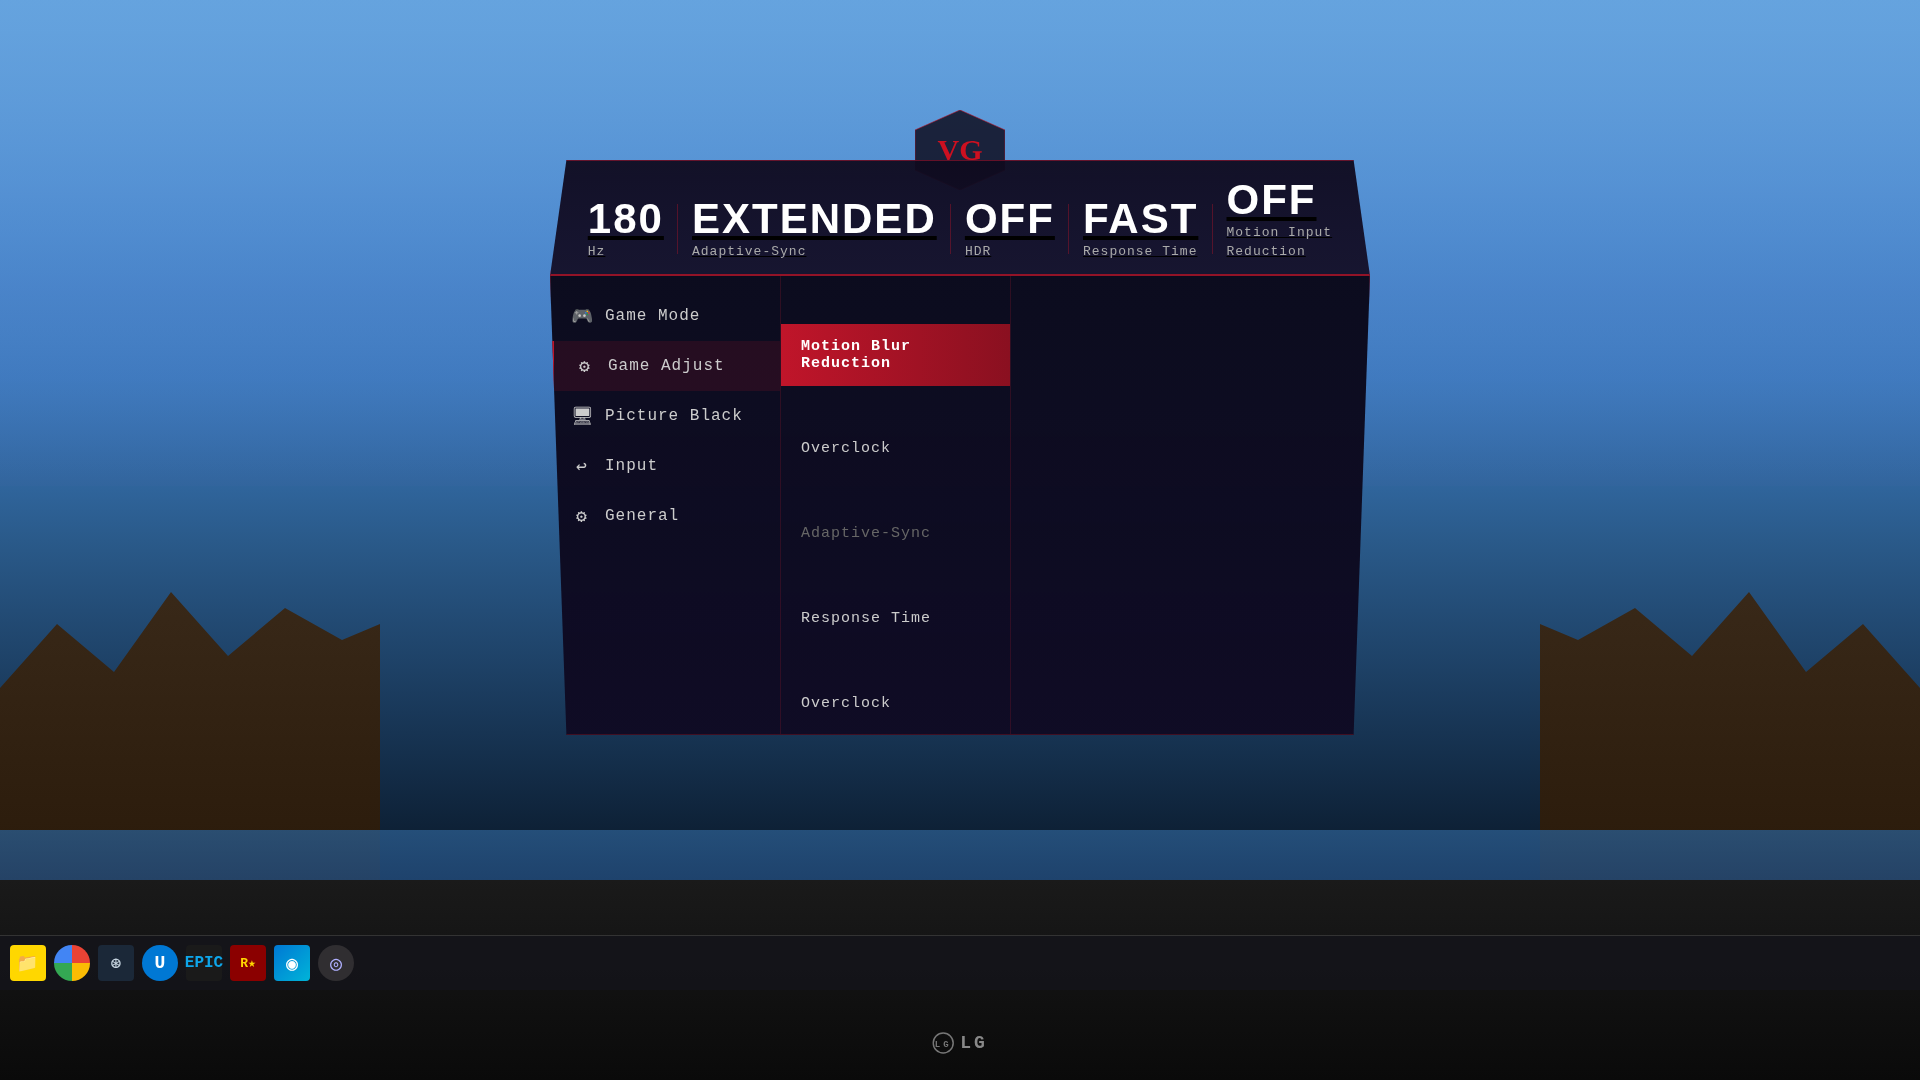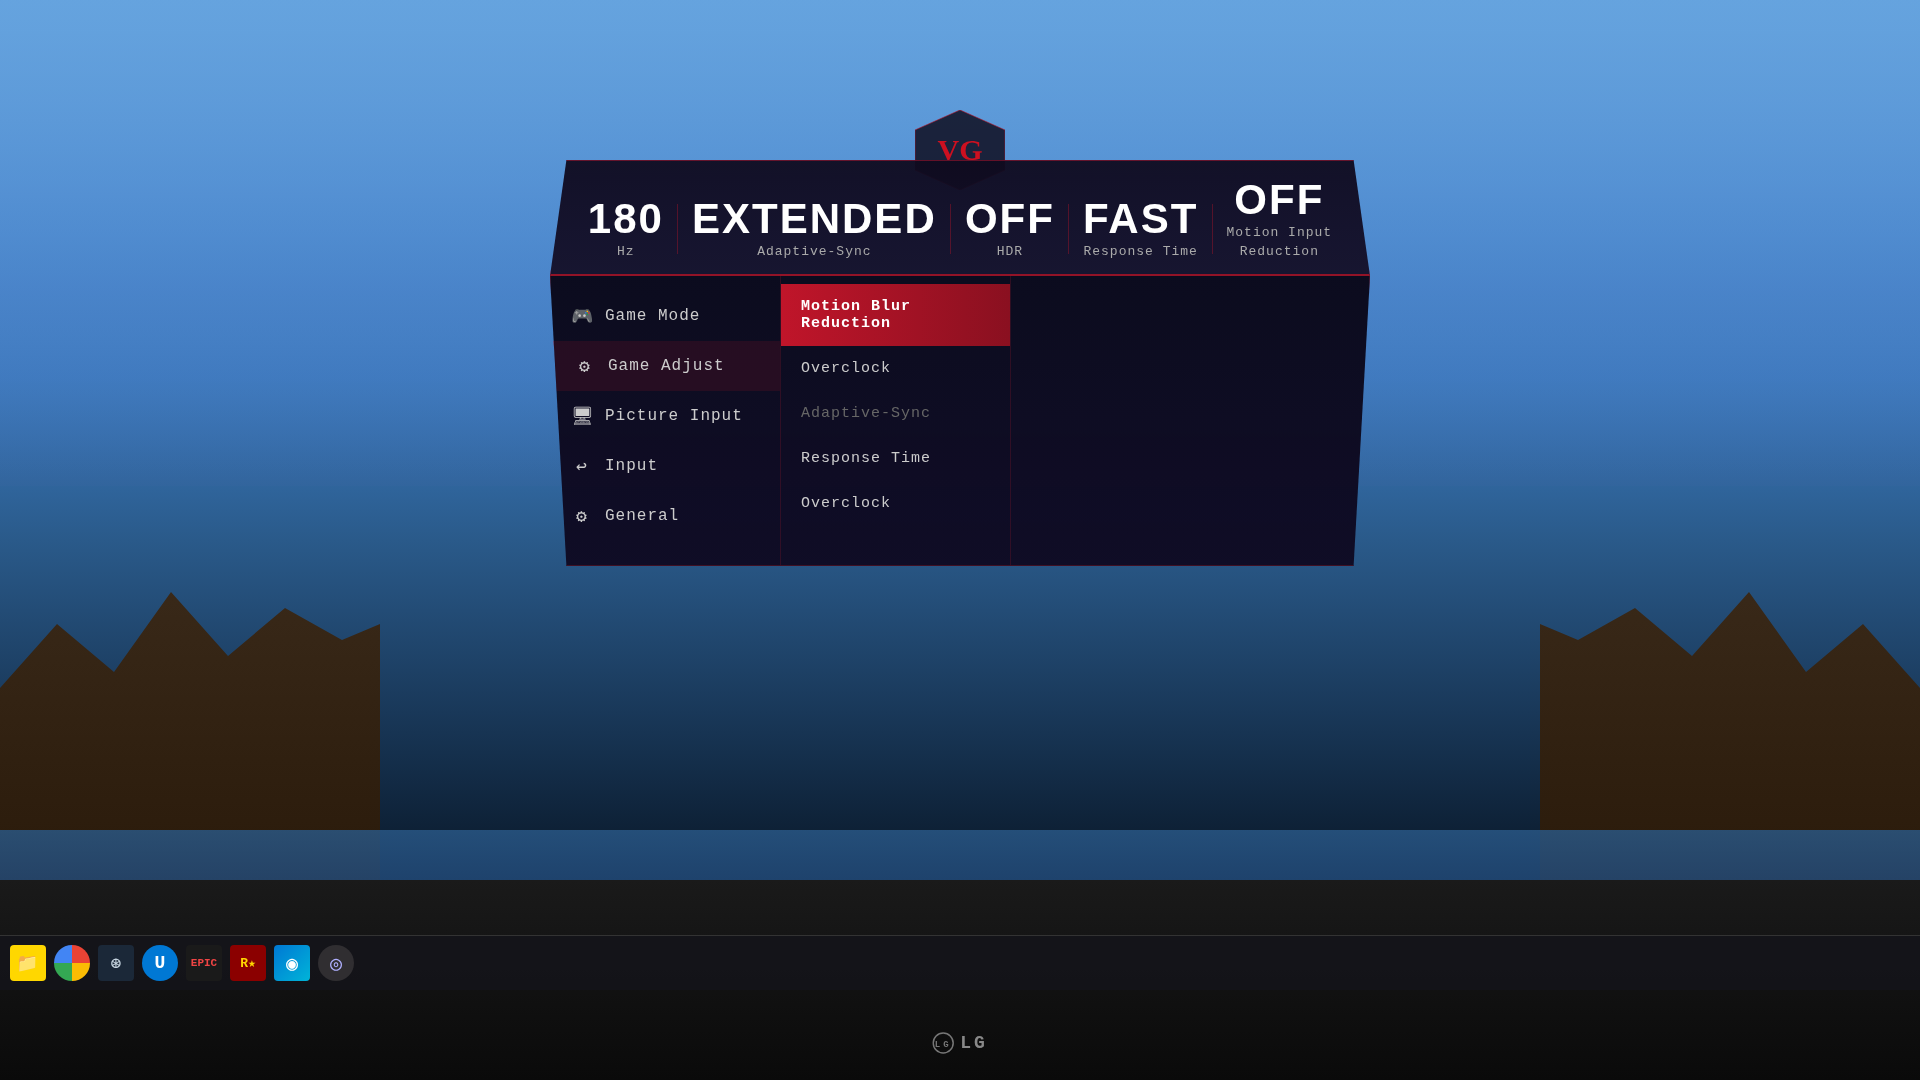--- a/index.html
+++ b/index.html
@@ -145,21 +145,21 @@
       align-items: flex-end;
       background: linear-gradient(180deg, rgba(15,10,30,0.95) 0%, rgba(20,15,40,0.95) 100%);
       border: 1px solid rgba(180, 20, 40, 0.5);
       border-bottom: 2px solid rgba(180, 20, 40, 0.8);
       padding: 18px 30px 15px;
       clip-path: polygon(2% 0%, 98% 0%, 100% 100%, 0% 100%);
       position: relative;
     }
 
     .status-item {
-      text-align: center;
+      text-decoration: underline;
     }
 
     .status-value {
       font-size: 42px;
       font-weight: bold;
       color: #ffffff;
       font-family: 'Arial Black', sans-serif;
       letter-spacing: 2px;
       line-height: 1;
     }
@@ -230,20 +230,21 @@
       border-right: 1px solid rgba(100, 20, 40, 0.4);
       flex-shrink: 0;
     }
 
     .submenu-item {
       padding: 14px 20px;
       color: #ccc;
       font-size: 15px;
       cursor: pointer;
       letter-spacing: 1px;
+      margin-top: 40px;
     }
 
     .submenu-item.active {
       background: linear-gradient(90deg, #c0152a, #8a1020);
       color: #fff;
       font-weight: bold;
     }
 
     .submenu-item.disabled {
       color: #666;
@@ -378,21 +379,21 @@
       <div class="nav-item">
         <span class="nav-icon">🎮</span>
         <span>Game Mode</span>
       </div>
       <div class="nav-item" style="background: rgba(180,20,40,0.15); border-left: 3px solid #c0152a;">
         <span class="nav-icon">⚙</span>
         <span>Game Adjust</span>
       </div>
       <div class="nav-item">
         <span class="nav-icon">🖥</span>
-        <span>Picture Input</span>
+        <span>Picture Black</span>
       </div>
       <div class="nav-item">
         <span class="nav-icon">↩</span>
         <span>Input</span>
       </div>
       <div class="nav-item">
         <span class="nav-icon">⚙</span>
         <span>General</span>
       </div>
     </div>
@@ -420,21 +421,21 @@
 </div>
 
 <div class="monitor-bezel">
 
   <div class="taskbar">
     <div class="taskbar-icon tb-files">📁</div>
     <div class="taskbar-icon tb-chrome" style="font-size:22px; background: conic-gradient(#ea4335 90deg, #fbbc04 90deg 180deg, #34a853 180deg 270deg, #4285f4 270deg); border-radius:50%;">
     </div>
     <div class="taskbar-icon tb-steam" style="background:#1b2838; border-radius:4px; color:#c6d4df;">⊛</div>
     <div class="taskbar-icon tb-uplay" style="background:#0078d4; border-radius:50%; color:#fff; font-weight:bold;">U</div>
-    <div class="taskbar-icon tb-epic" style="background:#1a1a1a; border-radius:4px; color:#ef4444; font-size:11px; font-weight:bold;">EPIC</div>
+    <div class="taskbar-icon tb-epic" style="background:#1a1a1a; border-radius:4px; color:#0ea5e9; font-size:16px; font-weight:bold;">EPIC</div>
     <div class="taskbar-icon tb-rdr" style="background:#8b0000; border-radius:4px; color:gold; font-size:13px; font-weight:bold;">R★</div>
     <div class="taskbar-icon tb-edge" style="background:linear-gradient(135deg,#0078d4,#00b4d8); border-radius:4px; color:#fff; font-size:20px;">◉</div>
     <div class="taskbar-icon tb-obs" style="background:#302e31; border-radius:50%; color:#b0b0ff; font-size:20px;">◎</div>
   </div>
 
   <div class="lg-logo">
     <svg width="22" height="22" viewBox="0 0 22 22">
       <circle cx="11" cy="11" r="10" fill="none" stroke="#777" stroke-width="1.5"></circle>
       <text x="11" y="15" text-anchor="middle" font-size="9" fill="#777" font-weight="bold">LG</text>
     </svg>

